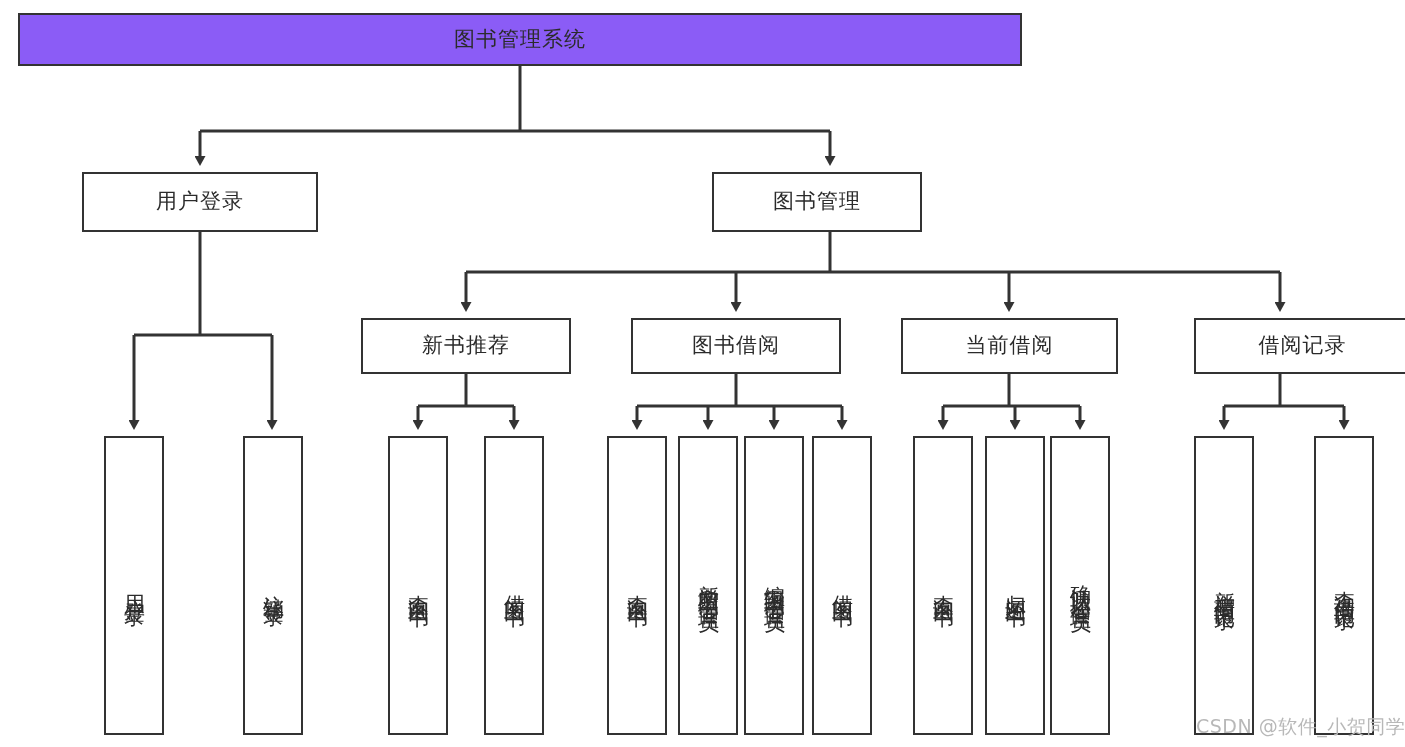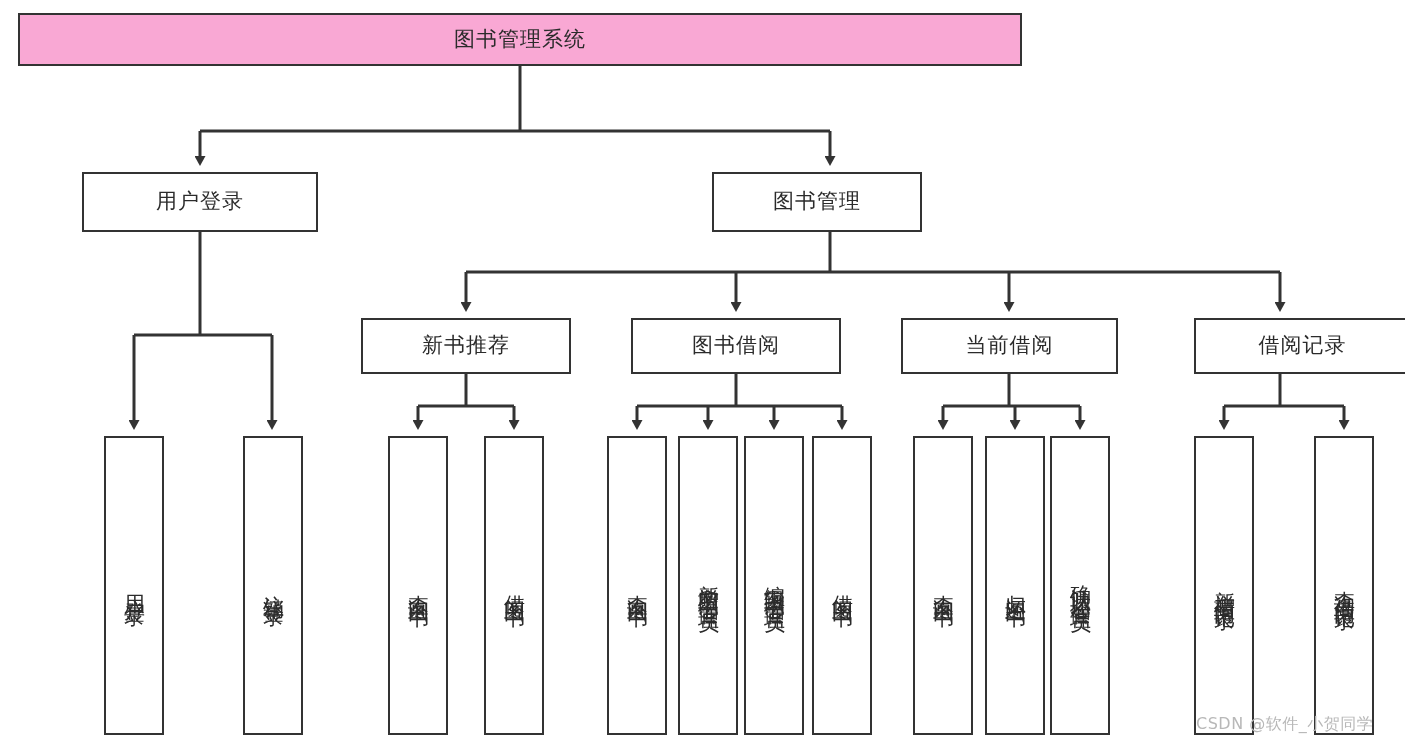--- a/index.html
+++ b/index.html
@@ -46,21 +46,21 @@
   .node-v .vlabel {
     writing-mode: vertical-rl;
     text-orientation: upright;
     white-space: nowrap;
     letter-spacing: 4px;
     line-height: 1;
   }
   .watermark {
     position: absolute;
     color: #b8b8b8;
-    font-size: 16px;
+    font-size: 19px;
     letter-spacing: 0.5px;
     white-space: nowrap;
     pointer-events: none;
   }
 </style>
 </head>
 <body>
 
 <div id="canvas">
 
@@ -107,21 +107,21 @@
       <path d="M1015,406 L1015,421" marker-end="url(#arrow)"></path>
       <path d="M1080,406 L1080,421" marker-end="url(#arrow)"></path>
 
       <path d="M1280,374 L1280,406"></path>
       <path d="M1224,406 L1344,406"></path>
       <path d="M1224,406 L1224,421" marker-end="url(#arrow)"></path>
       <path d="M1344,406 L1344,421" marker-end="url(#arrow)"></path>
     </g>
   </svg>
 
-  <div class="node node-h" style="left: 18px; top: 13px; width: 1004px; height: 53px; border-color: rgb(51, 51, 51); background: #f9a8d4; color: rgb(43, 43, 43);">
+  <div class="node node-h" style="left: 18px; top: 13px; width: 1004px; height: 53px; border-color: rgb(51, 51, 51); background: #8b5cf6; color: rgb(43, 43, 43);">
     <span>图书管理系统</span>
   </div>
 
   <div class="node node-h" style="left: 82px; top: 172px; width: 236px; height: 60px; border-color: rgb(51, 51, 51); background: rgb(255, 255, 255); color: rgb(43, 43, 43);">
     <span>用户登录</span>
   </div>
   <div class="node node-h" style="left: 712px; top: 172px; width: 210px; height: 60px; border-color: rgb(51, 51, 51); background: rgb(255, 255, 255); color: rgb(43, 43, 43);">
     <span>图书管理</span>
   </div>
 

